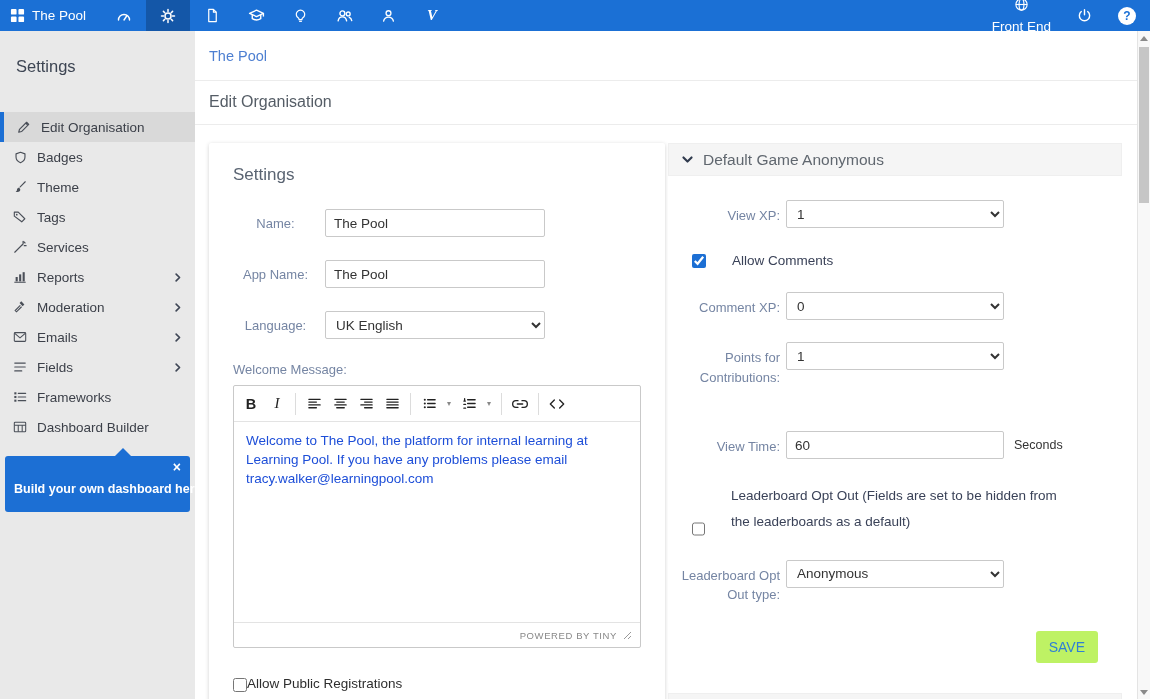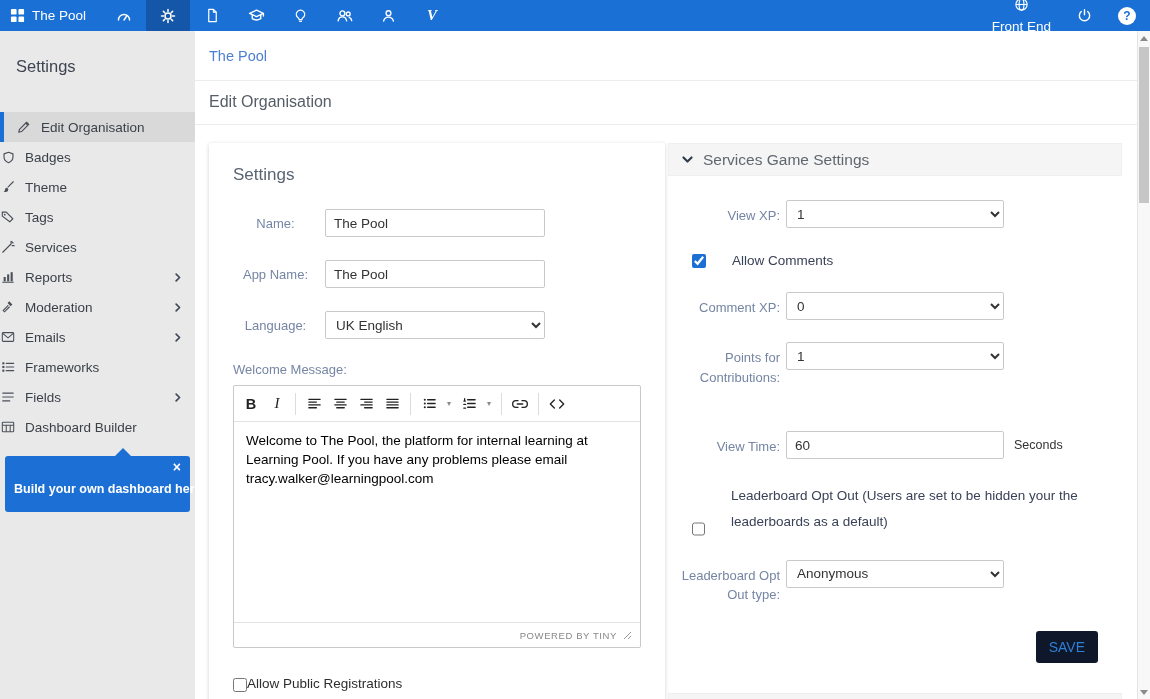--- a/index.html
+++ b/index.html
@@ -15,21 +15,21 @@
   .nav-btn { width:44px; height:31px; display:flex; align-items:center; justify-content:center; color:#fff; }
   .nav-btn.active { background:#1457a8; }
   .nav-right { margin-left:auto; display:flex; align-items:center; gap:26px; padding-right:14px; height:31px; }
   .frontend { display:flex; align-items:center; gap:7px; font-size:13.5px; color:#fff;flex-direction:column; }
   .help-circle { width:18px; height:18px; border-radius:50%; background:#fff; color:#1b70d5; font-weight:bold; font-size:12px; display:flex; align-items:center; justify-content:center; }
   .vlogo { font-size:15px; font-weight:bold; font-style:italic; font-family:"Liberation Serif", serif; }
 
   
   .sidebar { position:absolute; top:31px; left:0; width:195px; bottom:0; background:#e9e9e9; z-index:20; }
   .sidebar-title { padding:26px 16px 36px; font-size:16.5px; color:#3d4553; }
-  .side-item { position:relative; display:flex; align-items:center; height:30px; padding-left:0; font-size:13.5px; color:#3c4049; cursor:pointer; }
+  .side-item { position:relative; display:flex; align-items:center; height:30px; padding-left:12px; font-size:13.5px; color:#3c4049; cursor:pointer; }
   .side-item .sic { width:16px; margin-right:9px; color:#4a4f58; display:flex; justify-content:center; }
   .side-item.active { background:#d9d9d9; border-left:4px solid #1c6fd4; padding-left:12px; }
   .side-chev { position:absolute; right:12px; color:#3f4756; }
 
   .tooltip { position:relative; margin:14px 5px 0; background:#1c6fd4; border-radius:3px; color:#fff; padding:26px 9px 16px; }
   .tooltip::before { content:""; position:absolute; top:-8px; left:110px; border-left:8px solid transparent; border-right:8px solid transparent; border-bottom:8px solid #1c6fd4; }
   .tooltip-close { position:absolute; top:4px; right:9px; color:#fff; font-size:14px; font-weight:bold; line-height:1; }
   .tooltip-text { font-size:12.5px; font-weight:bold; white-space:nowrap; }
 
   
@@ -52,41 +52,41 @@
 
   
   .editor { border:1px solid #c9c9c9; border-radius:2px; width:408px; }
   .tb { display:flex; align-items:center; height:36px; padding:0 4px; border-bottom:1px solid #e3e3e3; }
   .tb-btn { width:26px; height:26px; display:flex; align-items:center; justify-content:center; color:#222; border-radius:2px; }
   .tb-btn.narrow { width:14px; }
   .tb-sep { width:1px; height:22px; background:#dcdcdc; margin:0 5px; }
   .bglyph { font-weight:bold; font-size:14.5px; }
   .iglyph { font-style:italic; font-family:"Liberation Serif", serif; font-size:15px; }
   .caret { font-size:8px; color:#888; }
-  .ed-content { height:200px; padding:10px 12px; font-size:13.5px; line-height:1.4; color:#000000; overflow:hidden; }
+  .ed-content { height:200px; padding:10px 12px; font-size:13.5px; line-height:1.4; color:#1d4ed8; overflow:hidden; }
   .statusbar { height:25px; border-top:1px solid #e3e3e3; display:flex; align-items:center; justify-content:flex-end; gap:6px; padding-right:8px; }
   .tiny-brand { font-size:9.5px; letter-spacing:.6px; color:#888; }
 
   .chkrow { display:flex; align-items:flex-start; margin-top:28px; color:#2e2e2e; font-size:13.5px; }
   input[type=checkbox] { width:14px; height:14px; accent-color:#1c6fd4; margin-top:2px; }
 
   
   .rpanel { width:454px; }
   .acc-header { display:flex; align-items:center; gap:9px; height:33px; background:#f5f5f5; border:1px solid #efefef; padding-left:12px; color:#60676f; font-size:15.5px; cursor:pointer; }
   .acc-chev { color:#2f3a4d; }
   .gbody { padding:24px 24px 20px 12px; background:#fff; }
   .grow { display:flex; margin-bottom:22px; }
   .glabel { width:100px; text-align:right; margin-right:6px; color:#7585a3; font-size:13px; padding-top:6px; line-height:1.5; }
   .gctl { width:218px; }
   .gchk { display:flex; align-items:flex-end; gap:26px; margin:24px 0 24px 12px; color:#3a4258; font-size:13.5px; }
   .gchk.tall { line-height:1.95; padding-right:20px; }
   .suffix { margin-left:10px; padding-top:7px; color:#333; font-size:12.5px; }
   .vtime { width:178px; }
   .save-row { display:flex; justify-content:flex-end; margin-top:26px; }
-  .save-btn { background:#0f172a; color:#2e7fd6; font-size:14px; padding:8px 13px; border-radius:3px; }
+  .save-btn { background:#bef264; color:#2e7fd6; font-size:14px; padding:8px 13px; border-radius:3px; }
   .img-header { margin-top:10px; }
 
   
   .scrollbar { position:absolute; top:31px; right:0; width:13px; bottom:0; background:#f8f8f8; border-left:1px solid #e4e4e4; z-index:40; }
   .sb-arrow { width:100%; height:14px; display:flex; align-items:center; justify-content:center; }
   .tri-up { width:0; height:0; border-left:4px solid transparent; border-right:4px solid transparent; border-bottom:5px solid #8a8a8a; }
   .tri-down { width:0; height:0; border-left:4px solid transparent; border-right:4px solid transparent; border-top:5px solid #8a8a8a; }
   .sb-thumb { position:absolute; top:16px; left:1px; right:1px; height:156px; background:#c6c6c6; }
   .sb-bottom { position:absolute; bottom:0; left:0; width:100%; }
 </style>
@@ -283,40 +283,40 @@
     <span>Emails</span>
     <span class="side-chev">
         <svg width="11" height="11" viewBox="0 0 16 16" fill="none" stroke="currentColor" stroke-width="2.4" stroke-linecap="round" stroke-linejoin="round">
           <path d="M6 3l5 5-5 5"></path>
         </svg>
       </span>
   </div>
   <div class="side-item">
     <span class="sic">
         <svg width="14" height="14" viewBox="0 0 16 16" fill="none" stroke="currentColor" stroke-width="1.3" stroke-linecap="round">
+          <path d="M2 3.5h12M2 8h12M2 12.5h8"></path>
+        </svg>
+      </span>
+    <span>Fields</span>
+    <span class="side-chev">
+        <svg width="11" height="11" viewBox="0 0 16 16" fill="none" stroke="currentColor" stroke-width="2.4" stroke-linecap="round" stroke-linejoin="round">
+          <path d="M6 3l5 5-5 5"></path>
+        </svg>
+      </span>
+  </div>
+  <div class="side-item">
+    <span class="sic">
+        <svg width="14" height="14" viewBox="0 0 16 16" fill="none" stroke="currentColor" stroke-width="1.3" stroke-linecap="round">
           <rect x="1.5" y="2.6" width="2.4" height="2.4" fill="currentColor" stroke="none"></rect>
           <rect x="1.5" y="6.8" width="2.4" height="2.4" fill="currentColor" stroke="none"></rect>
           <rect x="1.5" y="11" width="2.4" height="2.4" fill="currentColor" stroke="none"></rect>
           <path d="M6 3.8h8.5M6 8h8.5M6 12.2h8.5"></path>
         </svg>
       </span>
     <span>Frameworks</span>
-  </div>
-  <div class="side-item">
-    <span class="sic">
-        <svg width="14" height="14" viewBox="0 0 16 16" fill="none" stroke="currentColor" stroke-width="1.3" stroke-linecap="round">
-          <path d="M2 3.5h12M2 8h12M2 12.5h8"></path>
-        </svg>
-      </span>
-    <span>Fields</span>
-    <span class="side-chev">
-        <svg width="11" height="11" viewBox="0 0 16 16" fill="none" stroke="currentColor" stroke-width="2.4" stroke-linecap="round" stroke-linejoin="round">
-          <path d="M6 3l5 5-5 5"></path>
-        </svg>
-      </span>
   </div>
   <div class="side-item">
     <span class="sic">
         <svg width="14" height="14" viewBox="0 0 16 16" fill="none" stroke="currentColor" stroke-width="1.2">
           <rect x="1.5" y="2.5" width="13" height="11" rx="1"></rect>
           <path d="M1.5 6h13M6 6v7.5M10.5 6v7.5"></path>
         </svg>
       </span>
     <span>Dashboard Builder</span>
   </div>
@@ -459,21 +459,21 @@
       </div>
     </div>
 
     <div class="rpanel">
       <div class="acc-header">
         <span class="acc-chev">
             <svg width="13" height="13" viewBox="0 0 16 16" fill="none" stroke="currentColor" stroke-width="2.6" stroke-linecap="round" stroke-linejoin="round">
               <path d="M3 5.5l5 5 5-5"></path>
             </svg>
           </span>
-        <span>Services Game Settings</span>
+        <span>Default Game Anonymous</span>
       </div>
 
       <div class="gbody">
         <div class="grow">
           <label class="glabel">View XP:</label>
           <div class="gctl"><select><option>1</option></select></div>
         </div>
 
         <div class="gchk">
           <input type="checkbox" checked="" style="">
@@ -491,21 +491,21 @@
         </div>
 
         <div class="grow" style="margin-top:44px">
           <label class="glabel">View Time:</label>
           <div class="gctl"><input type="text" class="vtime" value="60" style=""></div>
           <span class="suffix">Seconds</span>
         </div>
 
         <div class="gchk tall">
           <input type="checkbox" style="margin-top: 6px;">
-          <span>Leaderboard Opt Out (Users are set to be hidden your the leaderboards as a default)</span>
+          <span>Leaderboard Opt Out (Fields are set to be hidden from the leaderboards as a default)</span>
         </div>
 
         <div class="grow">
           <label class="glabel">Leaderboard Opt Out type:</label>
           <div class="gctl"><select><option>Anonymous</option></select></div>
         </div>
 
         <div class="save-row">
           <button class="save-btn">SAVE</button>
         </div>

